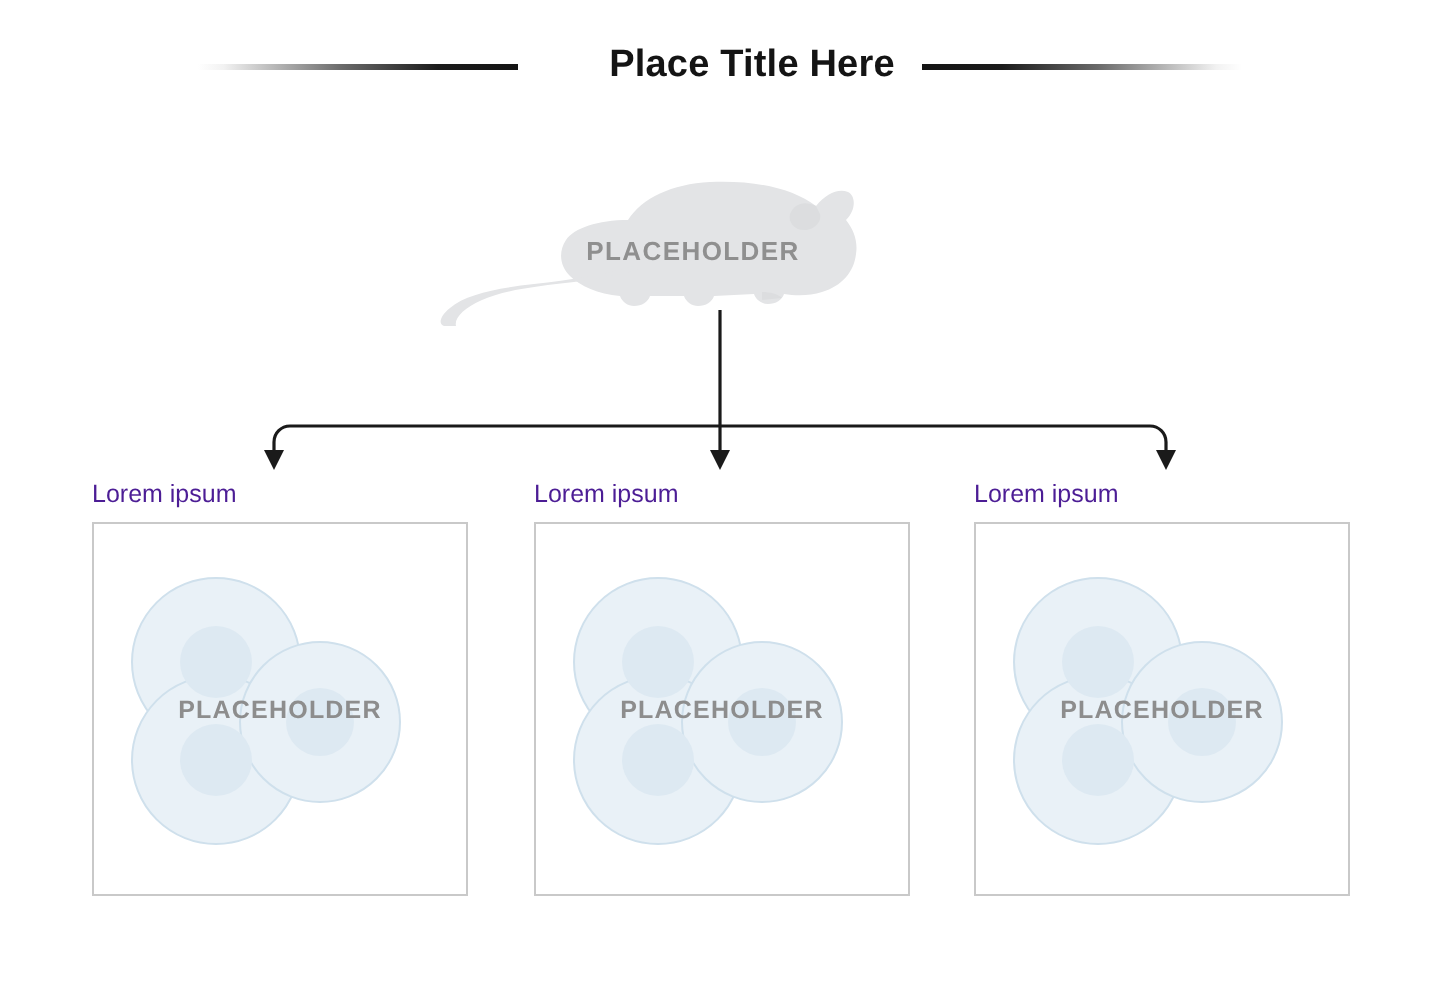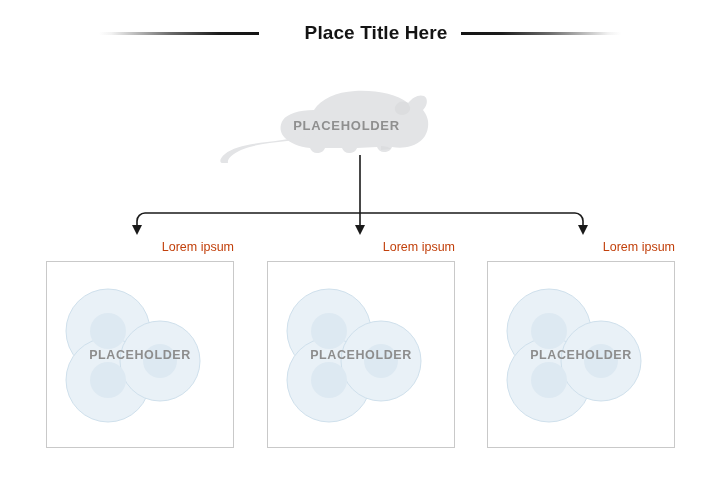--- a/index.html
+++ b/index.html
@@ -97,23 +97,23 @@
     background: #ffffff;
   }
   #panel-1 { left: 46px; }
   #panel-2 { left: 267px; }
   #panel-3 { left: 487px; }
 
   .panel-label {
     position: absolute;
     top: 240px;
     width: 188px;
-    text-align: right;
+    text-align: left;
     font-size: 12.5px;
-    color: #c2410c;
+    color: #4c1d95;
   }
   #panel-label-1 { left: 46px; }
   #panel-label-2 { left: 267px; }
   #panel-label-3 { left: 487px; }
 
   .cell-cluster {
     position: absolute;
     left: 0;
     top: 0;
     width: 100%;

